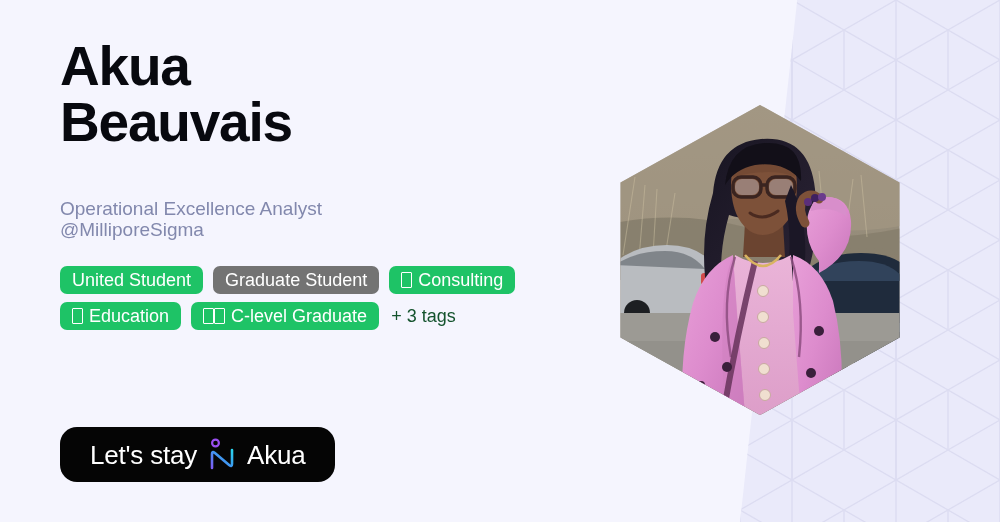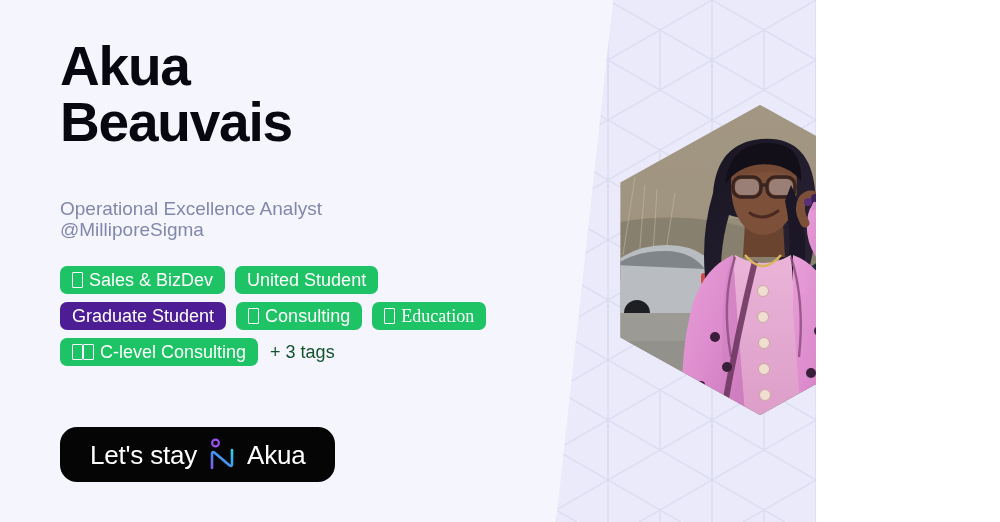--- a/index.html
+++ b/index.html
@@ -6,21 +6,21 @@
 
   html, body {
     width: 1000px;
     height: 522px;
     overflow: hidden;
     font-family: "Liberation Sans", sans-serif;
   }
 
   #card {
     position: relative;
-    width: 816px;
+    width: 1000px;
     height: 522px;
     background: #f5f5fe;
     overflow: hidden;
   }
 
   
   #pattern-panel {
     position: absolute;
     top: 0;
     right: 0;
@@ -310,49 +310,43 @@
   <div id="content">
 
     <h1 id="person-name">Akua
 Beauvais</h1>
 
     <p id="headline">Operational Excellence Analyst
 @MilliporeSigma</p>
 
     <div id="tags">
         <span class="tag" style="background: rgb(30, 195, 102);">
-          <span class="tag-emoji">
-            <span class="tofu"></span>
-          </span>
-          <span>Sales &amp; BizDev</span>
-        </span>
-        <span class="tag" style="background: rgb(30, 195, 102);">
           <span>United Student</span>
         </span>
-        <span class="tag" style="background: #4c1d95;">
+        <span class="tag" style="background: #737373;">
           <span>Graduate Student</span>
         </span>
         <span class="tag" style="background: rgb(30, 195, 102);">
           <span class="tag-emoji">
             <span class="tofu"></span>
           </span>
           <span>Consulting</span>
         </span>
-        <span class="tag" style="background: rgb(30, 195, 102); font-family: Liberation Serif, serif;">
+        <span class="tag" style="background: rgb(30, 195, 102);">
           <span class="tag-emoji">
             <span class="tofu"></span>
           </span>
           <span>Education</span>
         </span>
         <span class="tag" style="background: rgb(30, 195, 102);">
           <span class="tag-emoji">
             <span class="tofu"></span>
             <span class="tofu"></span>
           </span>
-          <span>C-level Consulting</span>
+          <span>C-level Graduate</span>
         </span>
         <span id="more-tags" style="color: #14532d;">+ 3 tags</span>
       </div>
 
     <button id="cta-button">
       <span id="cta-label-pre">Let's stay</span>
       <svg id="intch-logo" width="30" height="34" viewBox="0 0 30 34" aria-hidden="true">
         <defs>
           <linearGradient id="nGrad" x1="0" y1="1" x2="1" y2="0">
             <stop offset="0%" stop-color="#7c5cf5"></stop>

